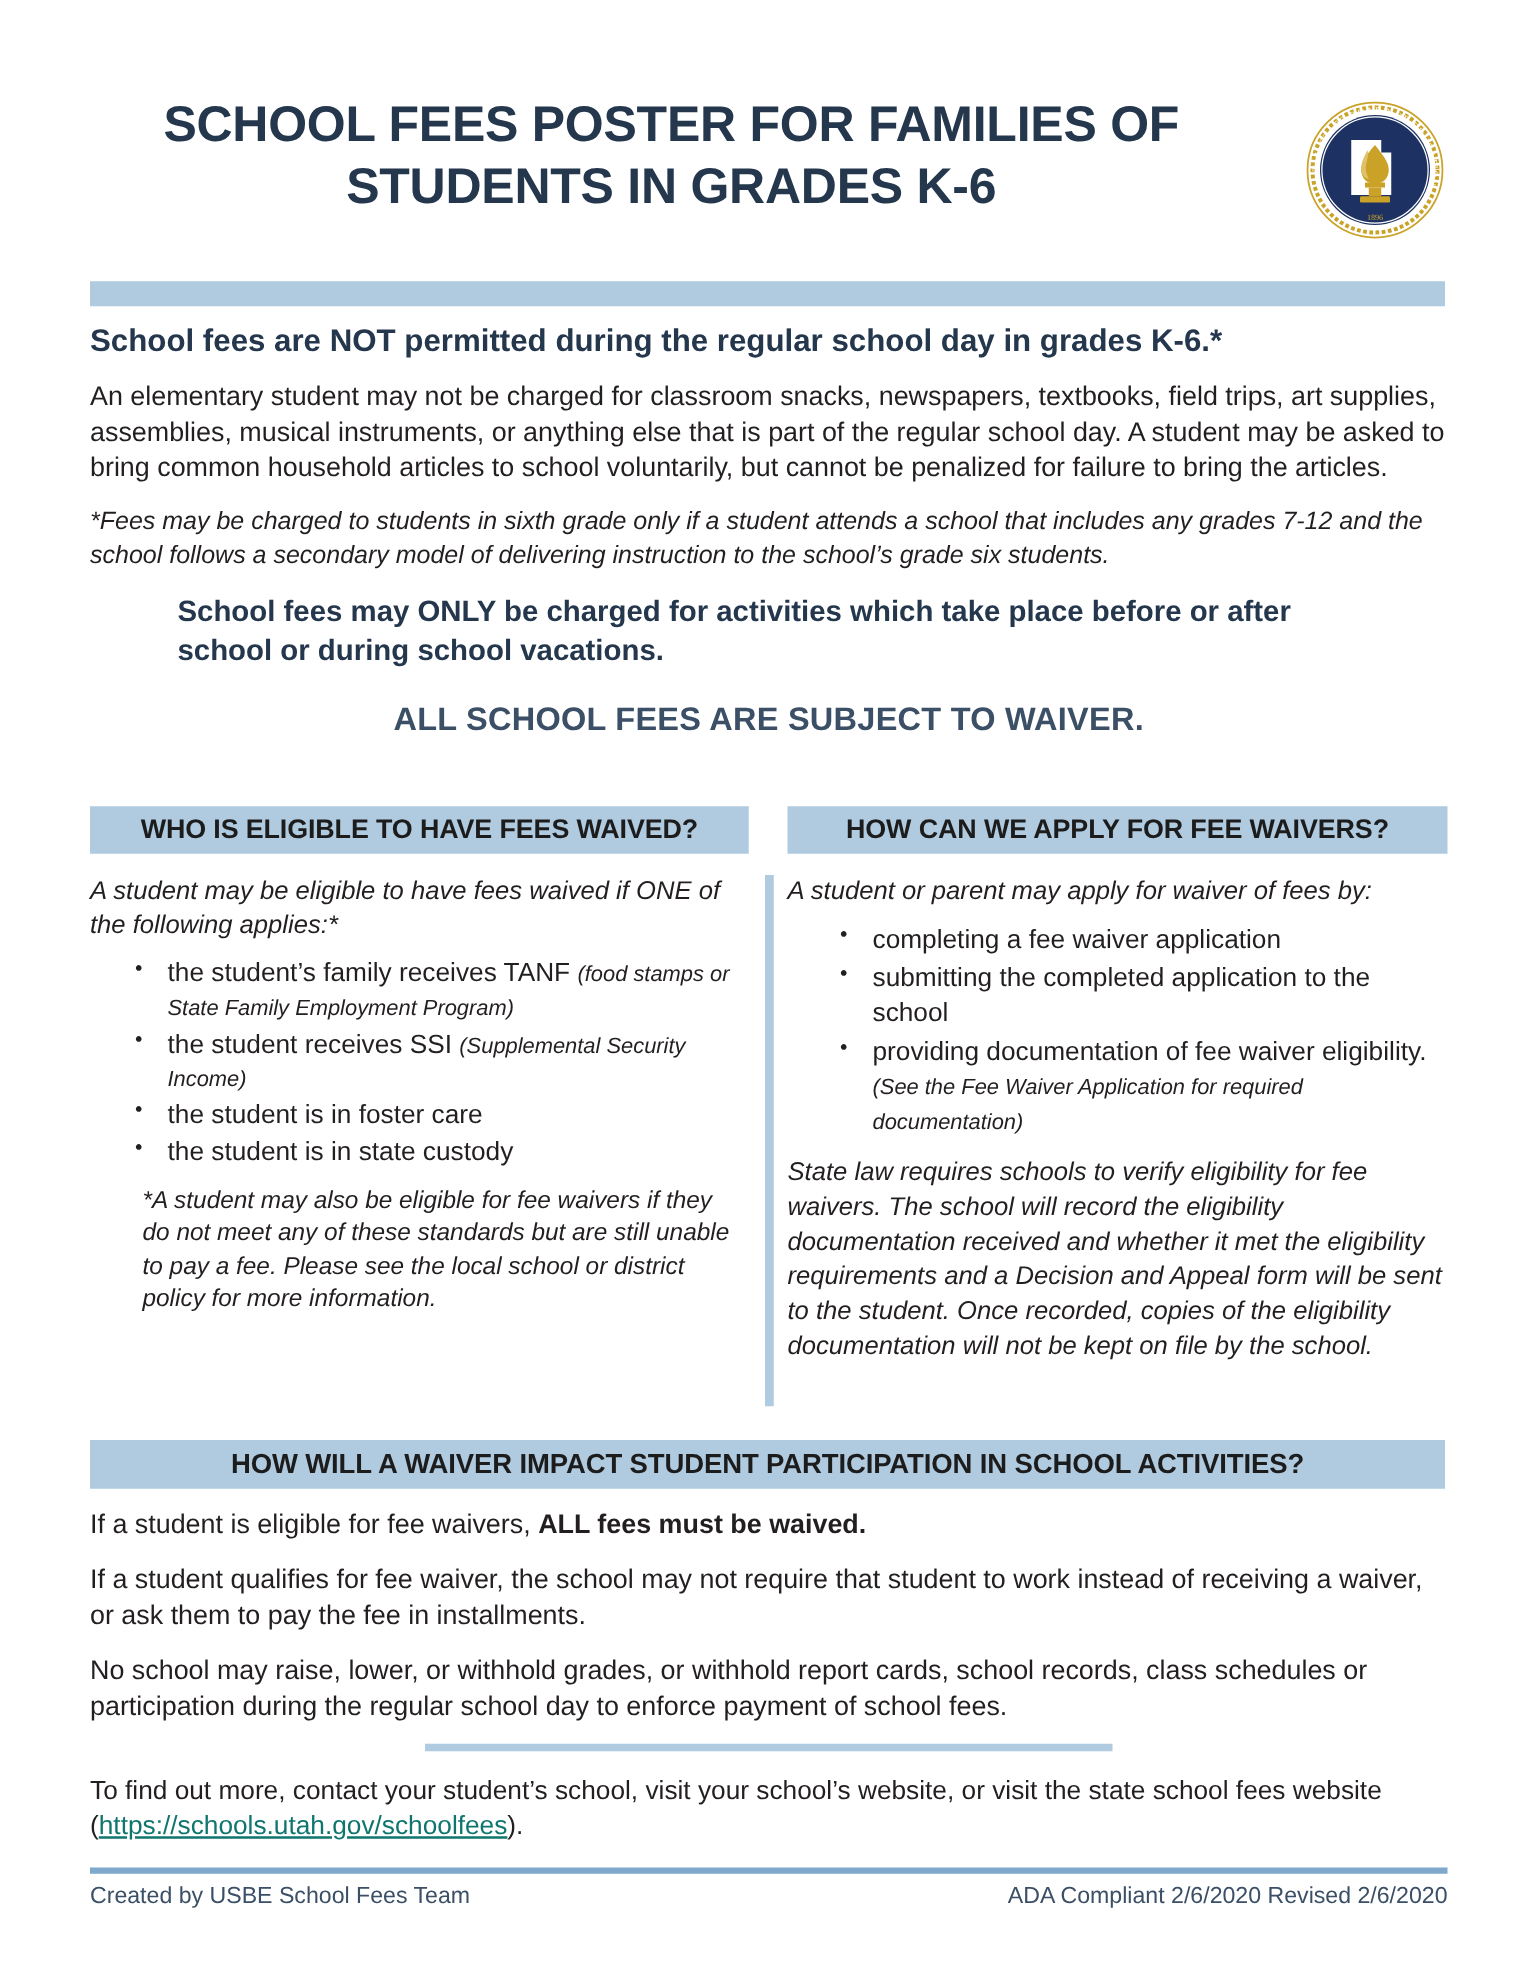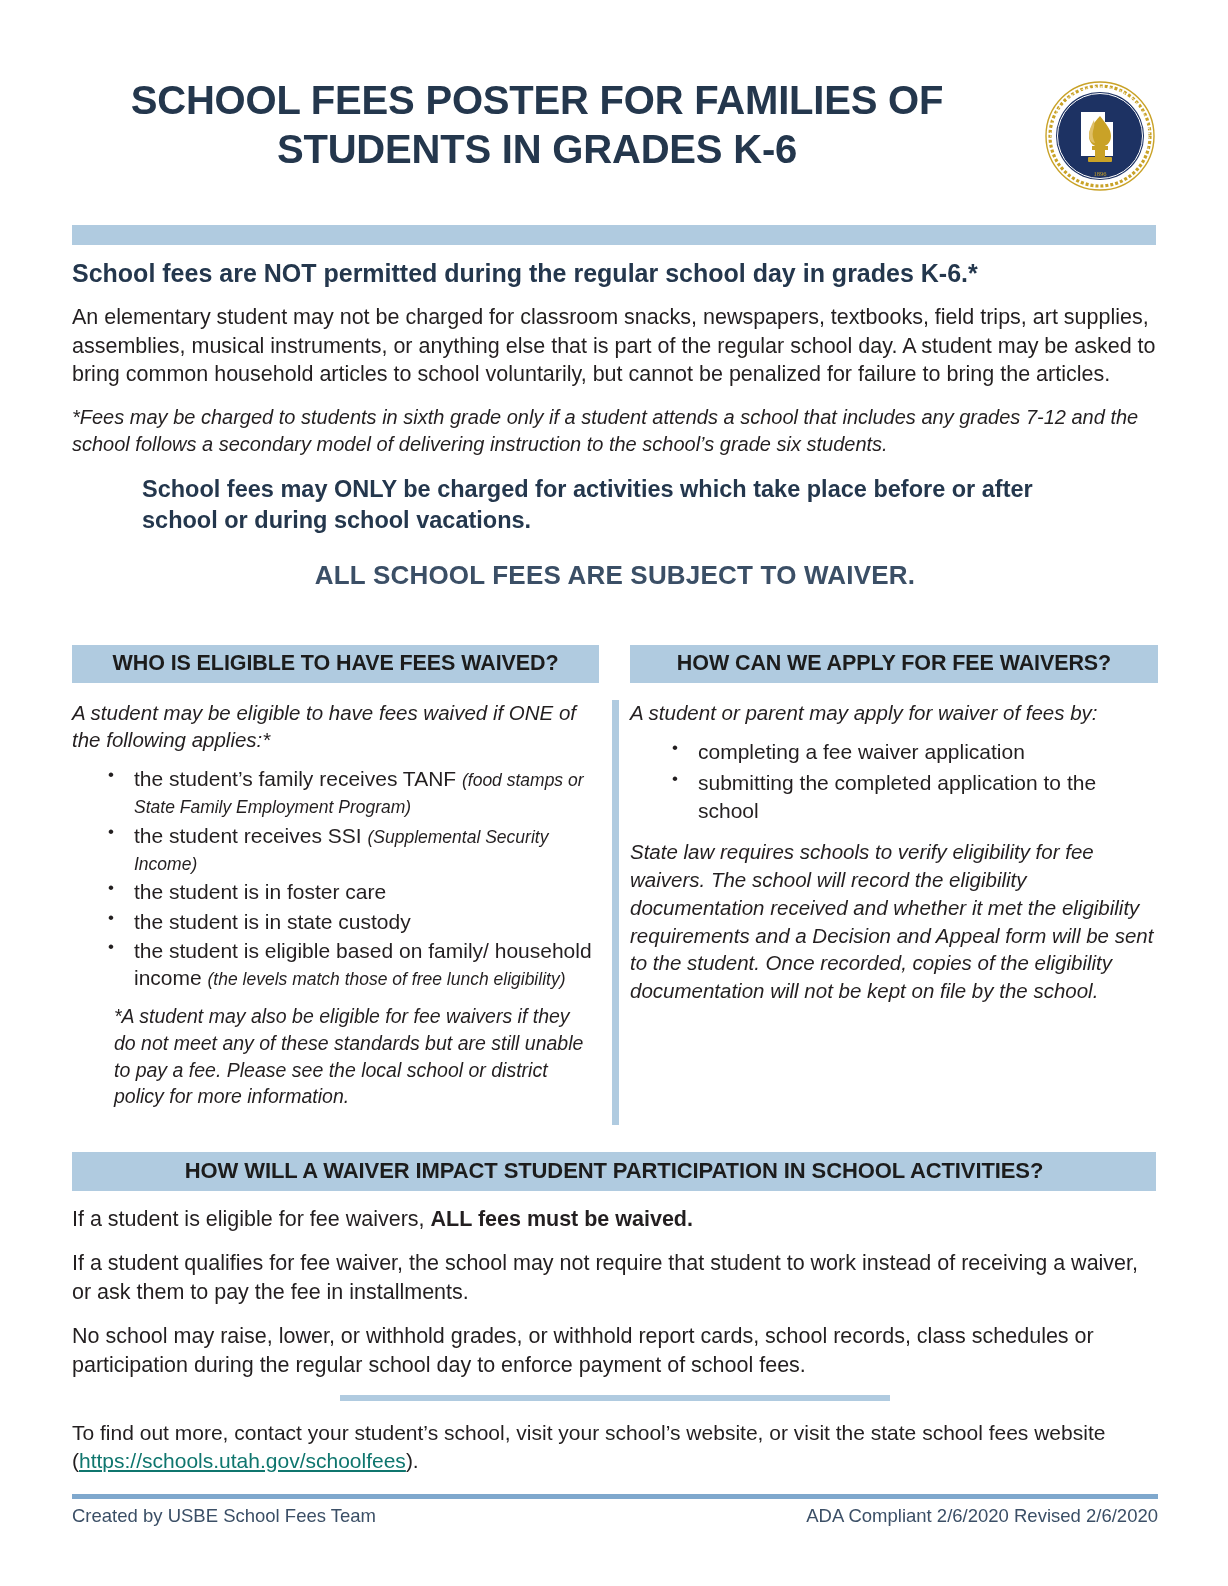--- a/index.html
+++ b/index.html
@@ -298,31 +298,31 @@
     <div class="col-divider"></div>
 
     <div class="col col-left">
       <div class="sec-head">WHO IS ELIGIBLE TO HAVE FEES WAIVED?</div>
       <p class="col-intro">A student may be eligible to have fees waived if ONE of the following applies:*</p>
       <ul class="bullets">
         <li><span>the student’s family receives TANF </span><span class="sub">(food stamps or State Family Employment Program)</span></li>
         <li><span>the student receives SSI </span><span class="sub">(Supplemental Security Income)</span></li>
         <li><span>the student is in foster care</span><span class="sub"></span></li>
         <li><span>the student is in state custody</span><span class="sub"></span></li>
-        <li><span>the student is eligible based on family/ household income </span><span class="sub">(the levels match those of free lunch eligibility)</span></li>
       </ul>
       <p class="col-note">*A student may also be eligible for fee waivers if they do not meet any of these standards but are still unable to pay a fee. Please see the local school or district policy for more information.</p>
     </div>
 
     <div class="col col-right">
       <div class="sec-head">HOW CAN WE APPLY FOR FEE WAIVERS?</div>
       <p class="col-intro">A student or parent may apply for waiver of fees by:</p>
       <ul class="bullets">
         <li><span>completing a fee waiver application</span><span class="sub"></span></li>
         <li><span>submitting the completed application to the school</span><span class="sub"></span></li>
+        <li><span>providing documentation of fee waiver eligibility. </span><span class="sub">(See the Fee Waiver Application for required documentation)</span></li>
       </ul>
       <p class="col-para-italic">State law requires schools to verify eligibility for fee waivers. The school will record the eligibility documentation received and whether it met the eligibility requirements and a Decision and Appeal form will be sent to the student. Once recorded, copies of the eligibility documentation will not be kept on file by the school.</p>
     </div>
   </div>
 
   <div class="bottom">
     <div class="sec-head">HOW WILL A WAIVER IMPACT STUDENT PARTICIPATION IN SCHOOL ACTIVITIES?</div>
     <p><span>If a student is eligible for fee waivers, </span><b>ALL fees must be waived.</b></p>
     <p>If a student qualifies for fee waiver, the school may not require that student to work instead of receiving a waiver, or ask them to pay the fee in installments.</p>
     <p>No school may raise, lower, or withhold grades, or withhold report cards, school records, class schedules or participation during the regular school day to enforce payment of school fees.</p>

